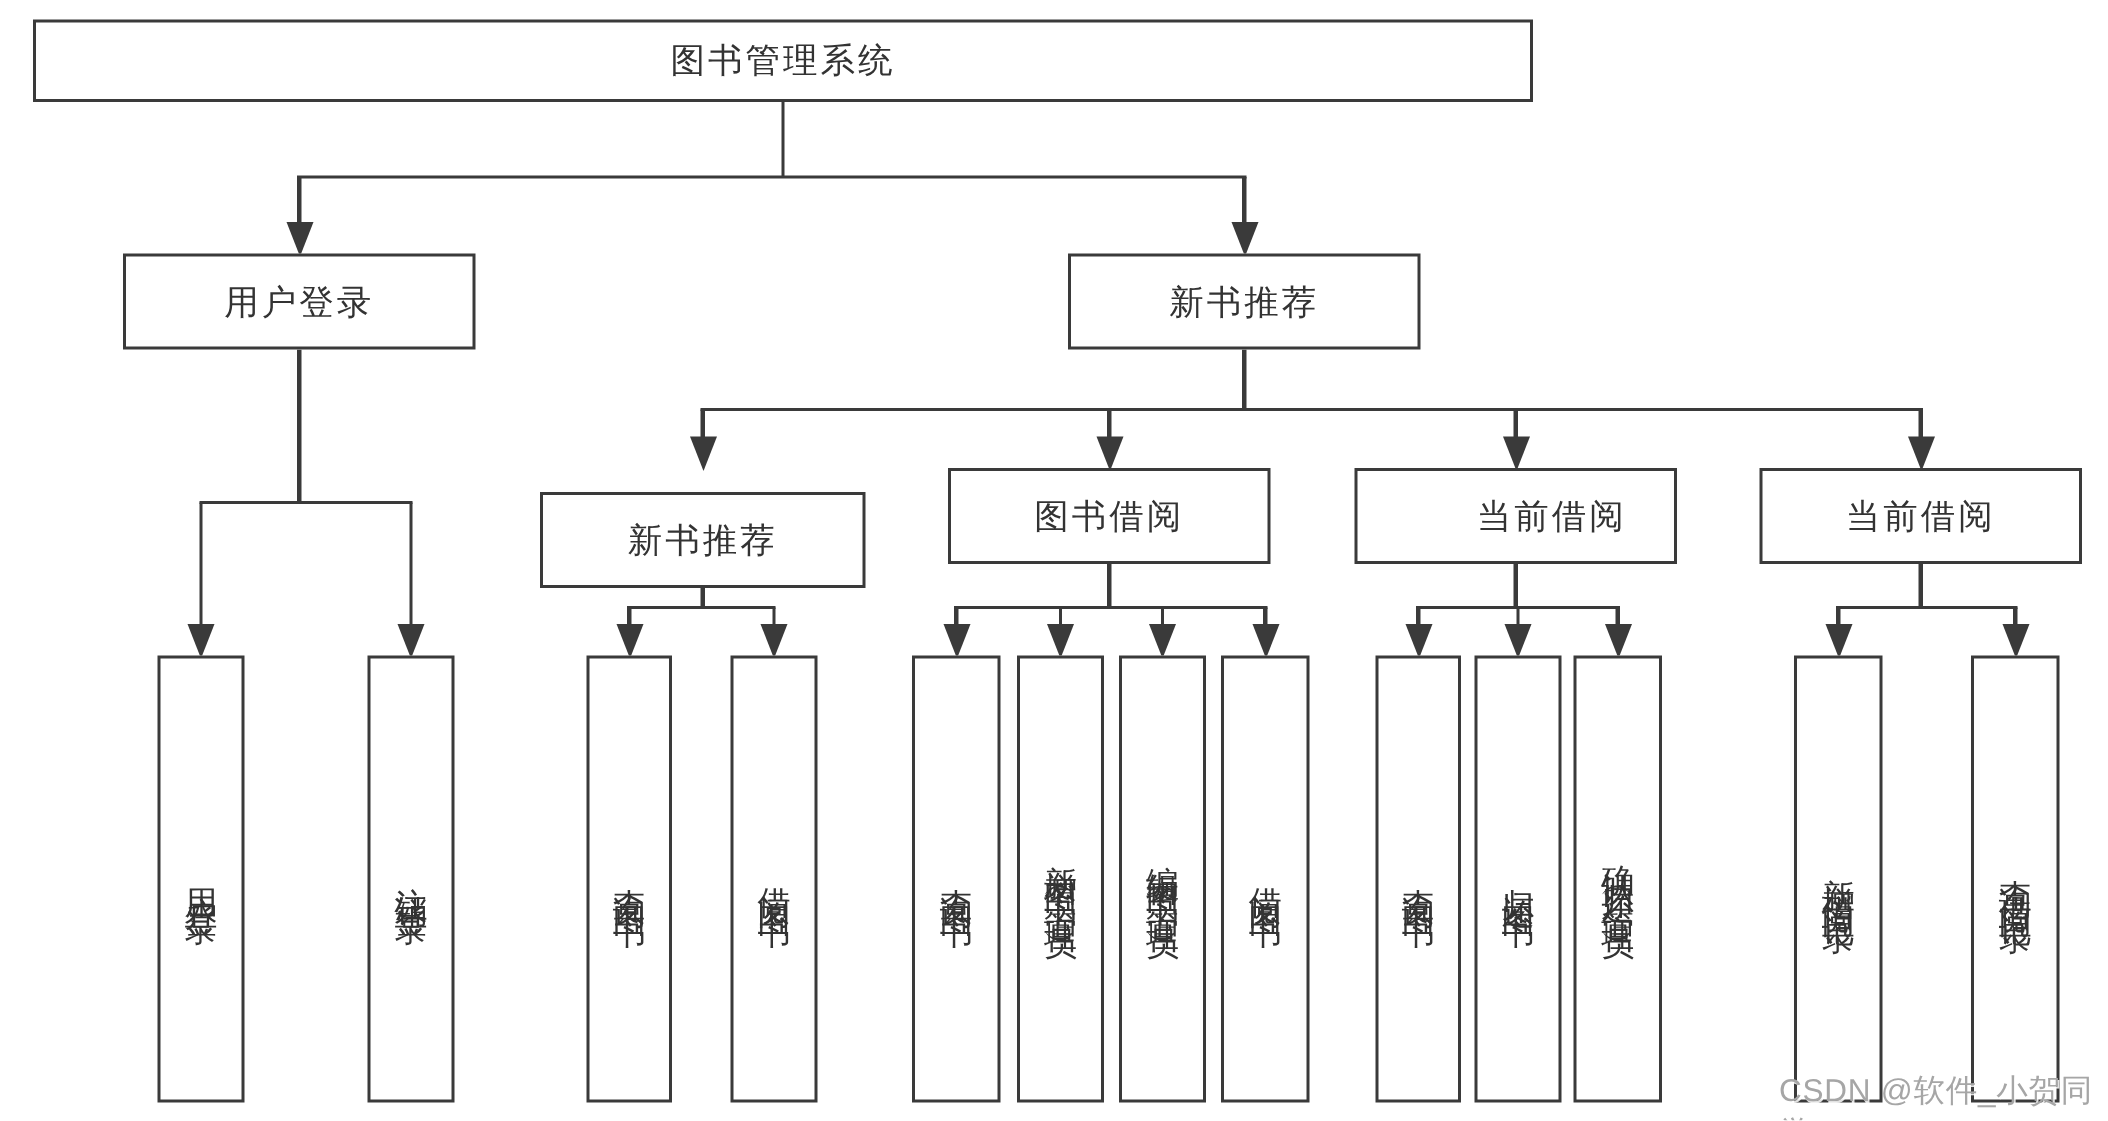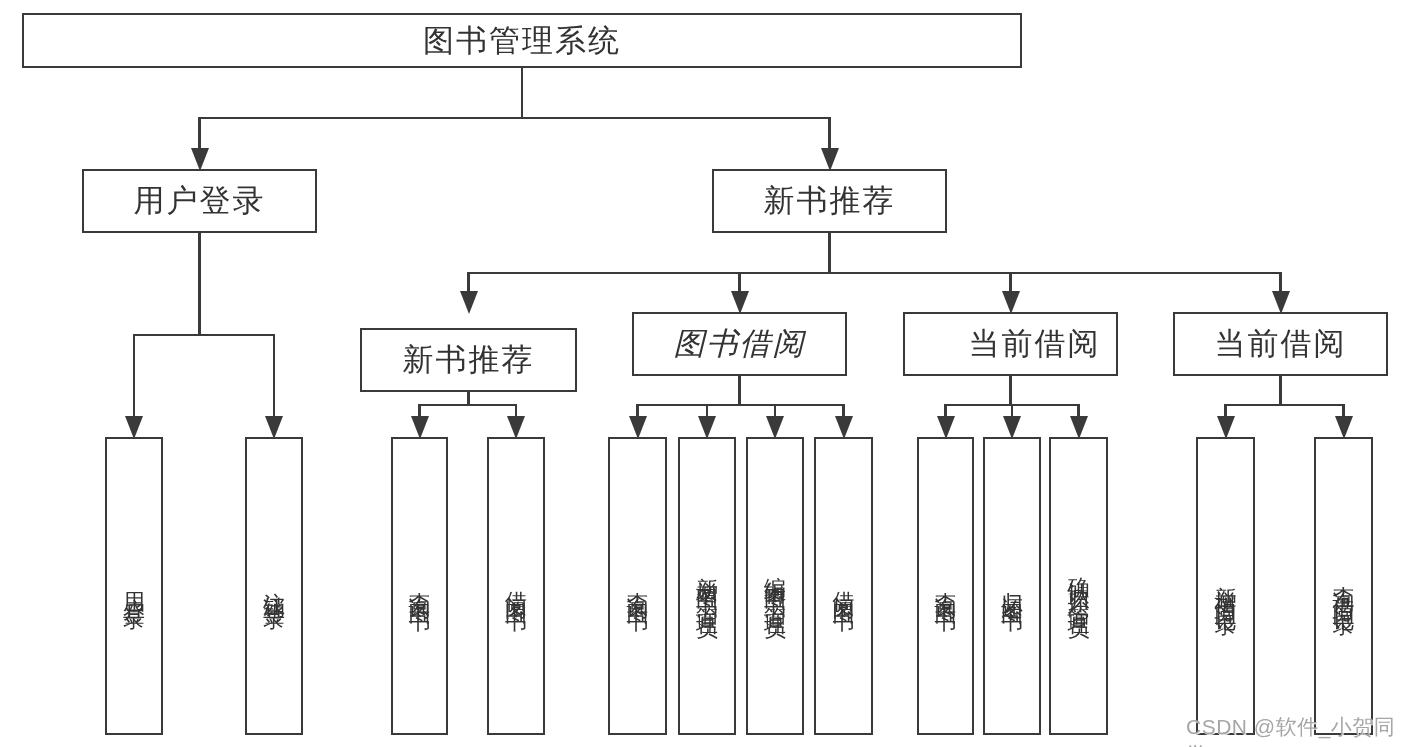--- a/index.html
+++ b/index.html
@@ -4,21 +4,21 @@
 <style>
   html,body{margin:0;padding:0;background:#ffffff;}
   .stage{
     position:relative;width:1405px;height:747px;background:#ffffff;overflow:hidden;
     font-family:"Liberation Sans",sans-serif;
   }
   .node{
     position:absolute;box-sizing:border-box;
     border:2.5px solid #3a3a3a;background:#ffffff;
     display:flex;align-items:center;justify-content:center;
-    color:#333333;font-size:31px;font-weight:500;letter-spacing:2px;
+    color:#333333;font-size:23px;font-weight:500;letter-spacing:2px;
     white-space:nowrap;
   }
   .node.v{
     writing-mode:vertical-rl;text-orientation:mixed;
     font-size:22px;letter-spacing:6px;line-height:1;white-space:normal;
   }
   .line{position:absolute;background:#3a3a3a;}
   .arrow{
     position:absolute;width:0;height:0;
     border-left:9px solid transparent;border-right:9px solid transparent;
@@ -86,21 +86,21 @@
       <div class="line" style="left: 1224.25px; top: 405px; width: 2.5px; height: 26px;"></div>
       <div class="arrow" style="left: 1216.5px; top: 416px;"></div>
       <div class="line" style="left: 1342.25px; top: 405px; width: 2.5px; height: 26px;"></div>
       <div class="arrow" style="left: 1334.5px; top: 416px;"></div>
     </div>
   <div id="nodes">
       <div class="node" style="left: 22px; top: 13px; width: 1000px; height: 55px;">图书管理系统</div>
       <div class="node" style="left: 82px; top: 169px; width: 235px; height: 64px;">用户登录</div>
       <div class="node" style="left: 712px; top: 169px; width: 235px; height: 64px;">新书推荐</div>
       <div class="node" style="left: 360px; top: 328px; width: 217px; height: 64px;">新书推荐</div>
-      <div class="node" style="left: 632px; top: 312px; width: 215px; height: 64px; font-style: italic;">图书借阅</div>
+      <div class="node" style="left: 632px; top: 312px; width: 215px; height: 64px;">图书借阅</div>
       <div class="node" style="left: 903px; top: 312px; width: 215px; height: 64px; padding-left: 48px;">当前借阅</div>
       <div class="node" style="left: 1173px; top: 312px; width: 215px; height: 64px;">当前借阅</div>
       <div class="node v" style="left: 105px; top: 437px; width: 58px; height: 298px;">用户登录</div>
       <div class="node v" style="left: 245px; top: 437px; width: 58px; height: 298px;">注销登录</div>
       <div class="node v" style="left: 391px; top: 437px; width: 57px; height: 298px;">查询图书</div>
       <div class="node v" style="left: 487px; top: 437px; width: 58px; height: 298px;">借阅图书</div>
       <div class="node v" style="left: 608px; top: 437px; width: 59px; height: 298px;">查询图书</div>
       <div class="node v" style="left: 678px; top: 437px; width: 58px; height: 298px;">新增图书（管理员）</div>
       <div class="node v" style="left: 746px; top: 437px; width: 58px; height: 298px;">编辑图书（管理员）</div>
       <div class="node v" style="left: 814px; top: 437px; width: 59px; height: 298px;">借阅图书</div>

